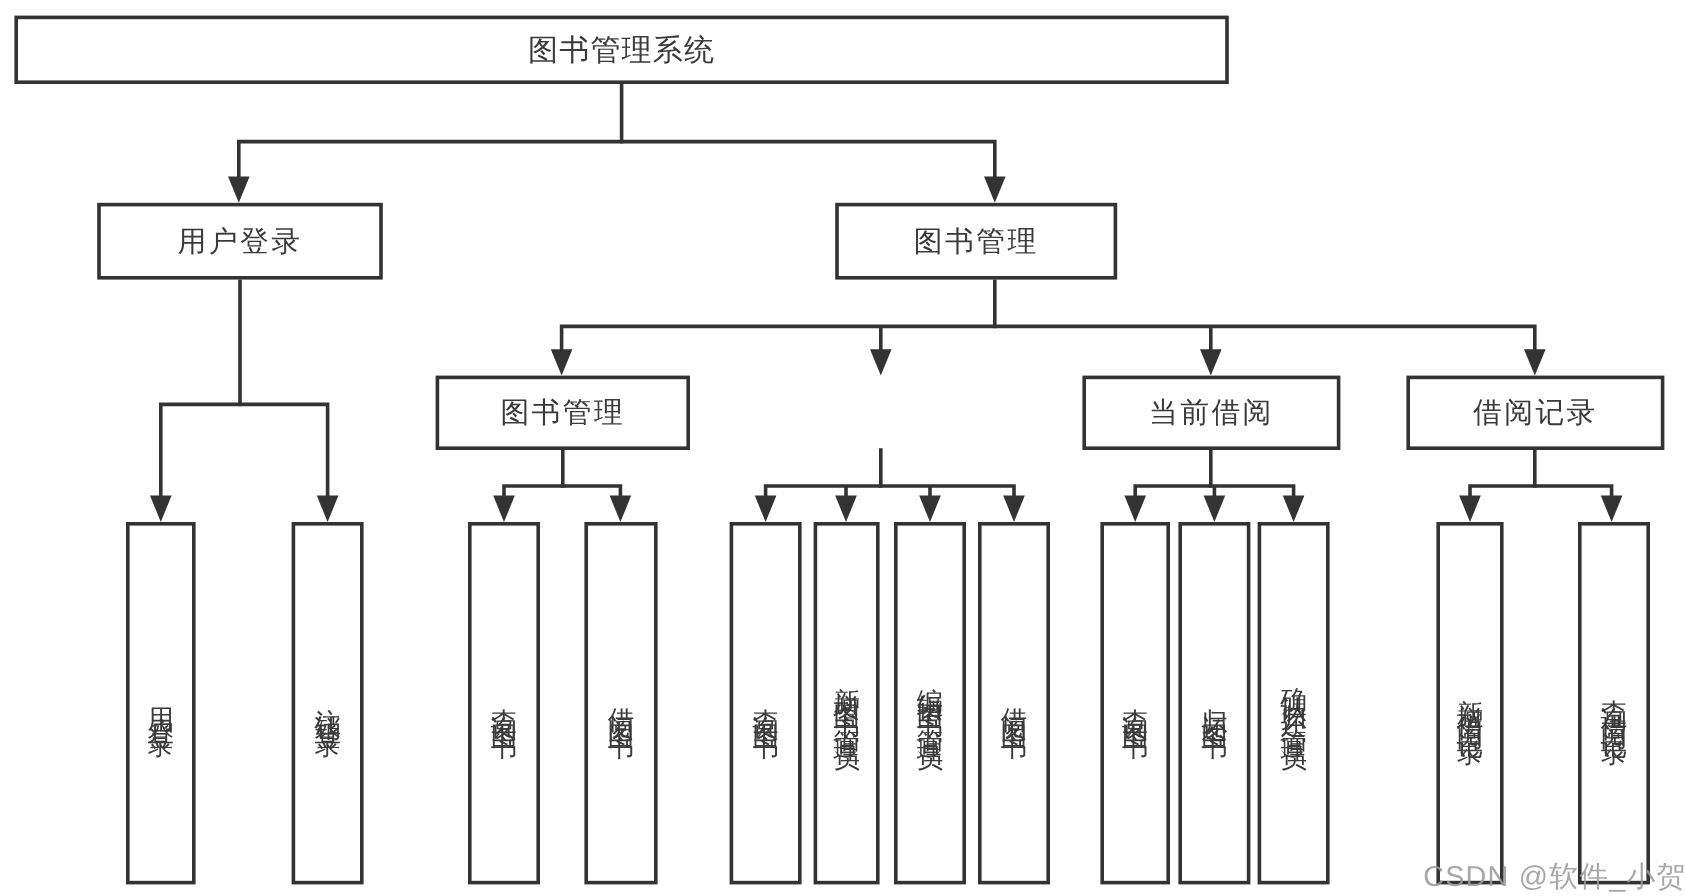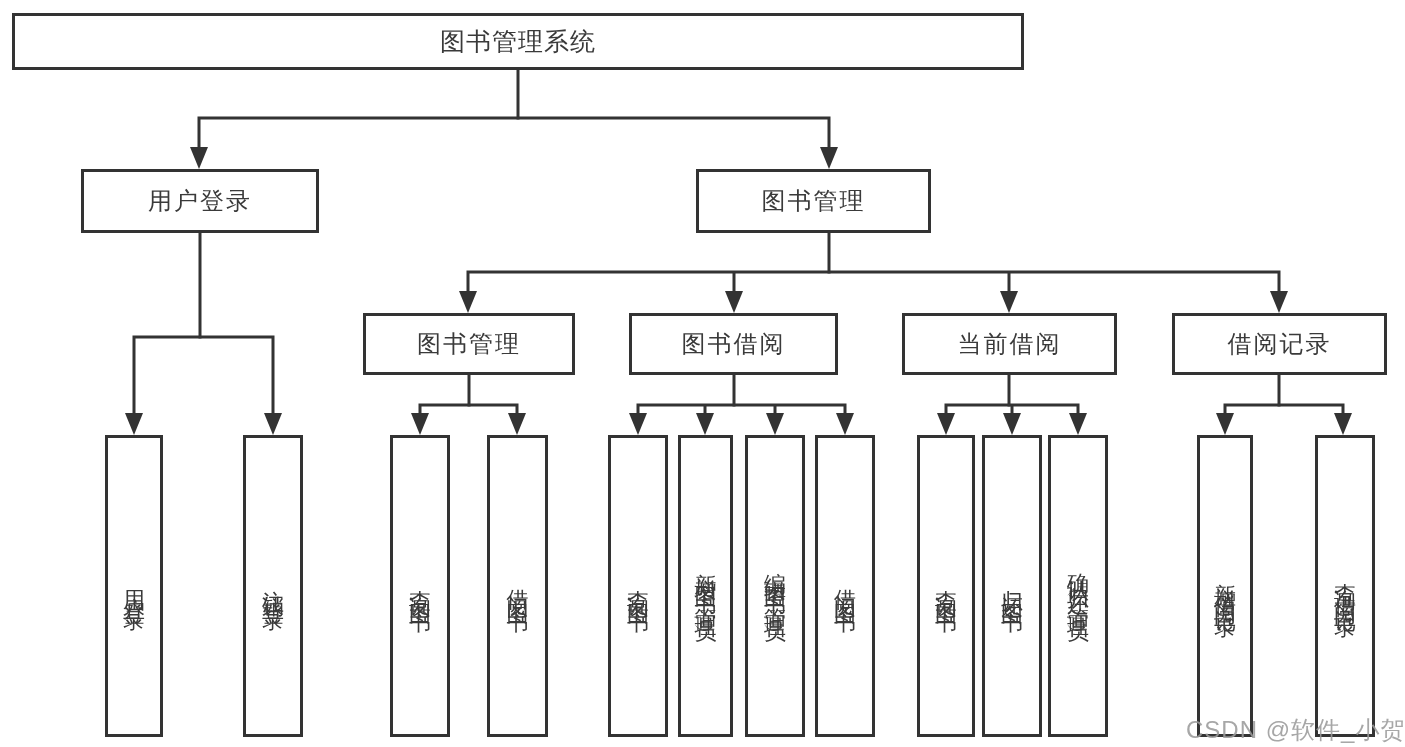--- a/index.html
+++ b/index.html
@@ -128,23 +128,20 @@
   <div class="node hbox" style="left:81px; top:169px; width:238px; height:64px;">
     <span>用户登录</span>
   </div>
   <div class="node hbox" style="left:696px; top:169px; width:235px; height:64px;">
     <span>图书管理</span>
   </div>
 
   <div class="node hbox" style="left:363px; top:313px; width:212px; height:62px;">
     <span>图书管理</span>
   </div>
-  <div class="node hbox" style="left:629px; top:313px; width:209px; height:62px;">
-    <span>图书借阅</span>
-  </div>
   <div class="node hbox" style="left:902px; top:313px; width:215px; height:62px;">
     <span>当前借阅</span>
   </div>
   <div class="node hbox" style="left:1172px; top:313px; width:215px; height:62px;">
     <span>借阅记录</span>
   </div>
 
   <div class="node vbox" style="left:105px; top:435px; width:58px; height:302px;">
     <span class="vlabel">用户登录</span>
   </div>

